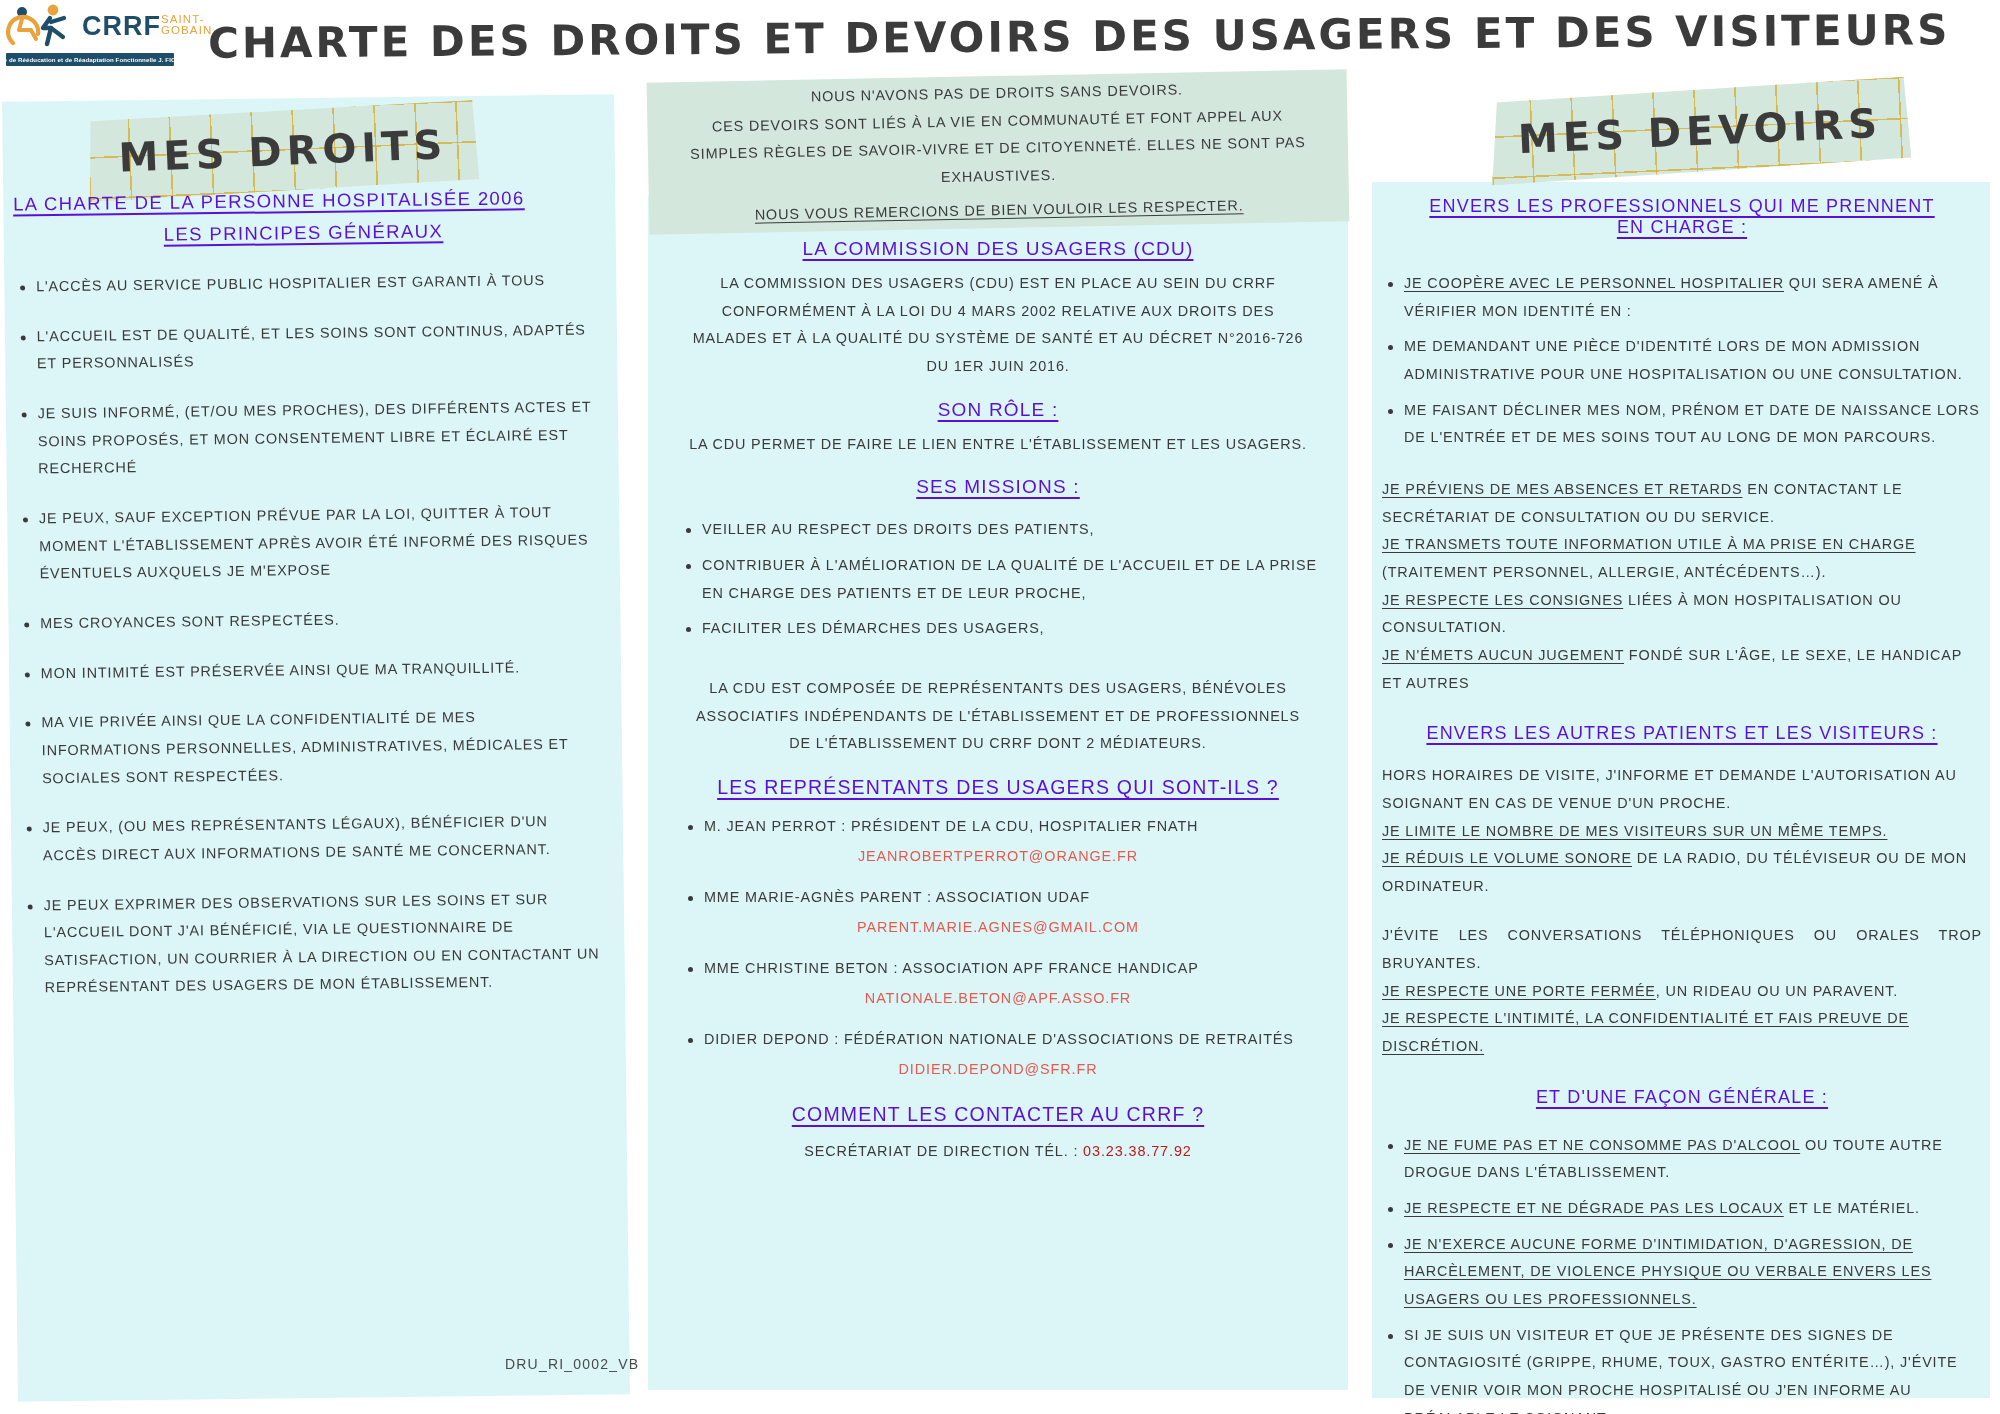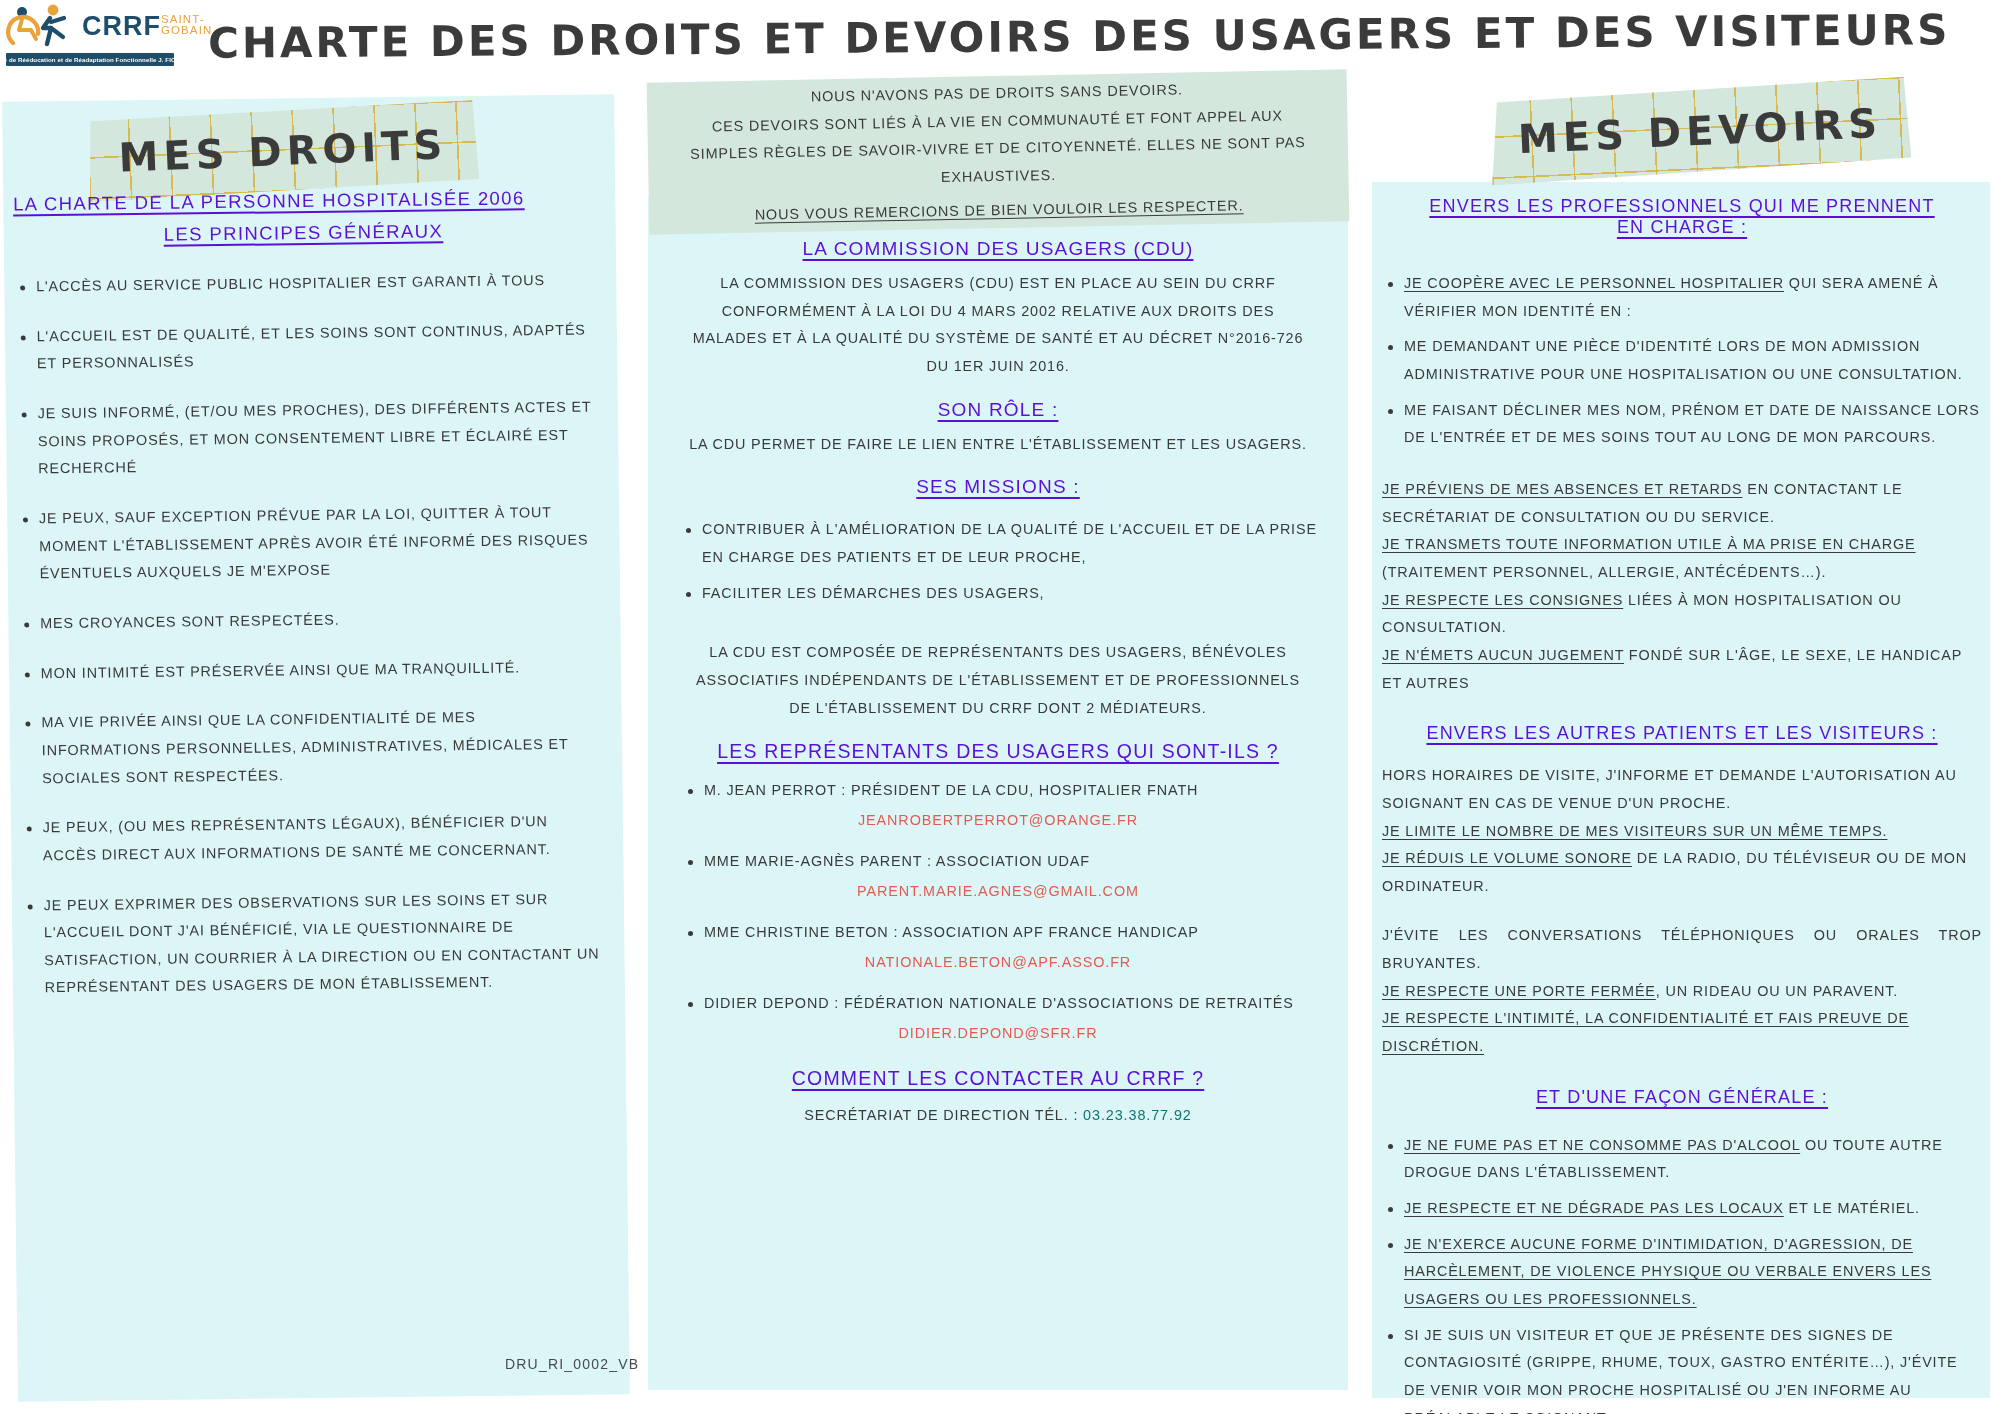--- a/index.html
+++ b/index.html
@@ -127,21 +127,21 @@
     color:#3A3A3A; font-size:14.4px; letter-spacing:.85px; line-height:1.92;
   }
   ul.bul > li::before {
     content:""; position:absolute; left:6px; top:12px;
     width:5px; height:5px; border-radius:50%; background:#3A3A3A;
   }
   ul.wide > li { margin-bottom:22px; }
   ul.tight > li { margin-bottom:2px;margin-top:8px; }
 
   .u { text-decoration:underline; text-underline-offset:3px; text-decoration-thickness:1.1px; }
-  .mail { color:#0f766e; letter-spacing:.9px; }
+  .mail { color:#b91c1c; letter-spacing:.9px; }
   .mail-line { text-align:center; color:#E35B50; font-size:14.4px; letter-spacing:.9px; line-height:1.9; }
 
   
   #left-content { position:absolute; left:18px; top:190px; width:580px; }
   #mid-content  { position:absolute; left:658px; top:238px; width:680px; }
   #right-content{ position:absolute; left:1382px; top:196px; width:600px; }
 
   #footer-code {
     position:absolute; left:505px; top:1356px;
     font-size:14px; color:#4A4A4A; letter-spacing:1.2px;
@@ -229,20 +229,21 @@
 
   <div class="sp"></div>
   <div class="h-purple" style="font-size:19px">SON RÔLE :</div>
   <div class="sp-s"></div>
   <div class="body-txt center">LA CDU PERMET DE FAIRE LE LIEN ENTRE L'ÉTABLISSEMENT ET LES USAGERS.</div>
 
   <div class="sp"></div>
   <div class="h-purple" style="font-size:19px">SES MISSIONS :</div>
   <div class="sp-s"></div>
   <ul class="bul tight" style="padding-left:22px">
+    <li>VEILLER AU RESPECT DES DROITS DES PATIENTS,</li>
     <li>CONTRIBUER À L'AMÉLIORATION DE LA QUALITÉ DE L'ACCUEIL ET DE LA PRISE EN CHARGE DES PATIENTS ET DE LEUR PROCHE,</li>
     <li>FACILITER LES DÉMARCHES DES USAGERS,</li>
   </ul>
 
   <div style="height:30px"></div>
   <div class="body-txt center">LA CDU EST COMPOSÉE DE REPRÉSENTANTS DES USAGERS, BÉNÉVOLES</div>
   <div class="body-txt center">ASSOCIATIFS INDÉPENDANTS DE L'ÉTABLISSEMENT ET DE PROFESSIONNELS</div>
   <div class="body-txt center">DE L'ÉTABLISSEMENT DU CRRF DONT 2 MÉDIATEURS.</div>
 
   <div class="sp"></div>

